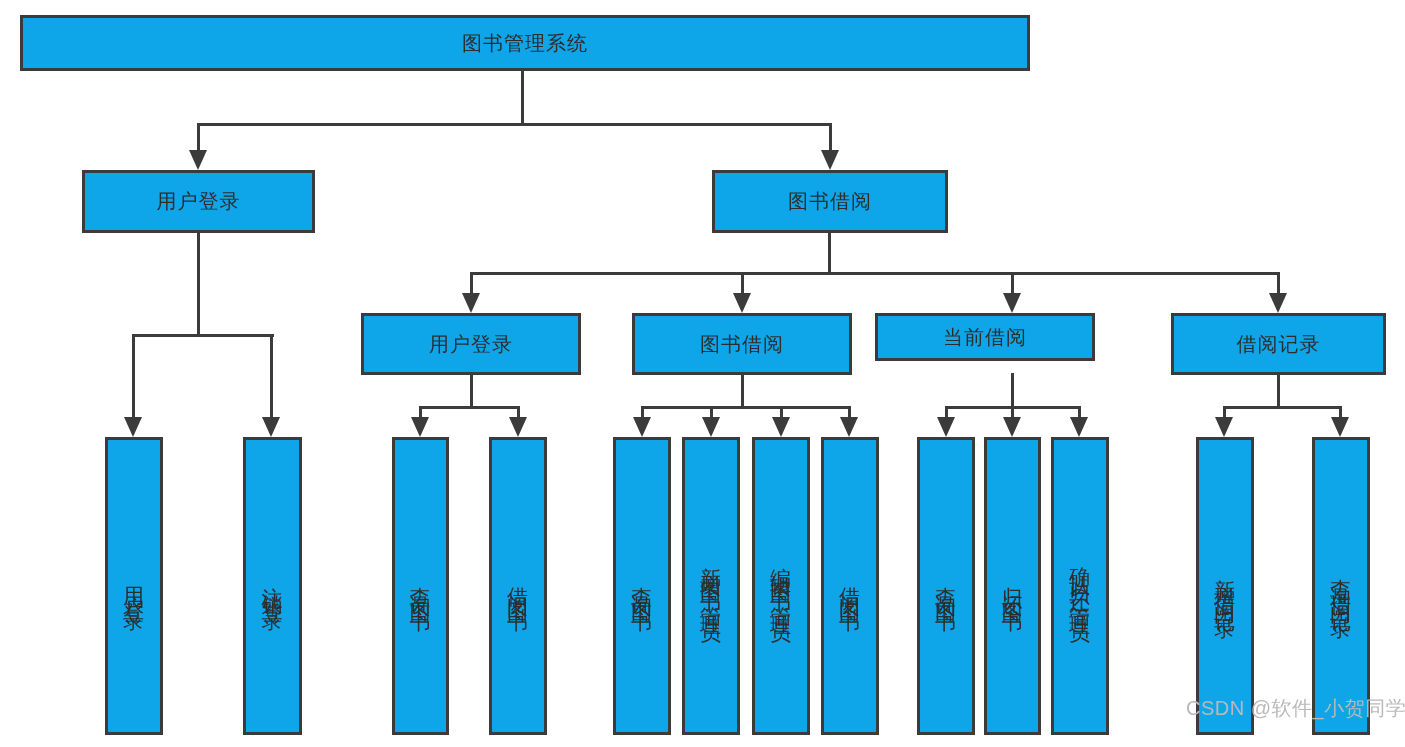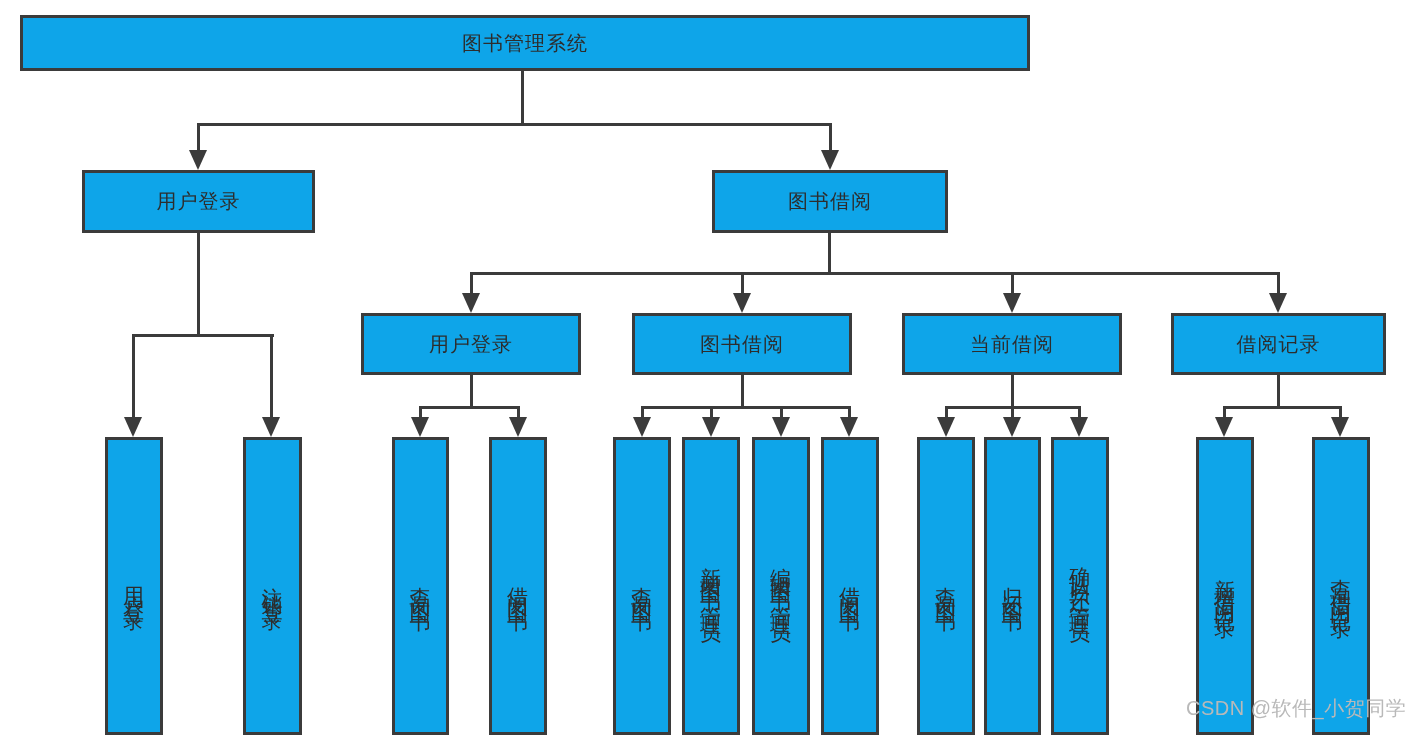--- a/index.html
+++ b/index.html
@@ -75,21 +75,21 @@
   <div class="box hbox" style="left:712px;top:170px;width:236px;height:63px">
     <span>图书借阅</span>
   </div>
 
   <div class="box hbox" style="left:361px;top:313px;width:220px;height:62px">
     <span>用户登录</span>
   </div>
   <div class="box hbox" style="left:632px;top:313px;width:220px;height:62px">
     <span>图书借阅</span>
   </div>
-  <div class="box hbox" style="left:902px;top:313px;width:220px;height:62px">
+  <div class="box hbox" style="left:875px;top:313px;width:220px;height:48px">
     <span>当前借阅</span>
   </div>
   <div class="box hbox" style="left:1171px;top:313px;width:215px;height:62px">
     <span>借阅记录</span>
   </div>
 
   <div class="box leaf" style="left:105px;top:437px;width:58px;height:298px">
     <span>用户登录</span>
   </div>
   <div class="box leaf" style="left:243px;top:437px;width:59px;height:298px">

